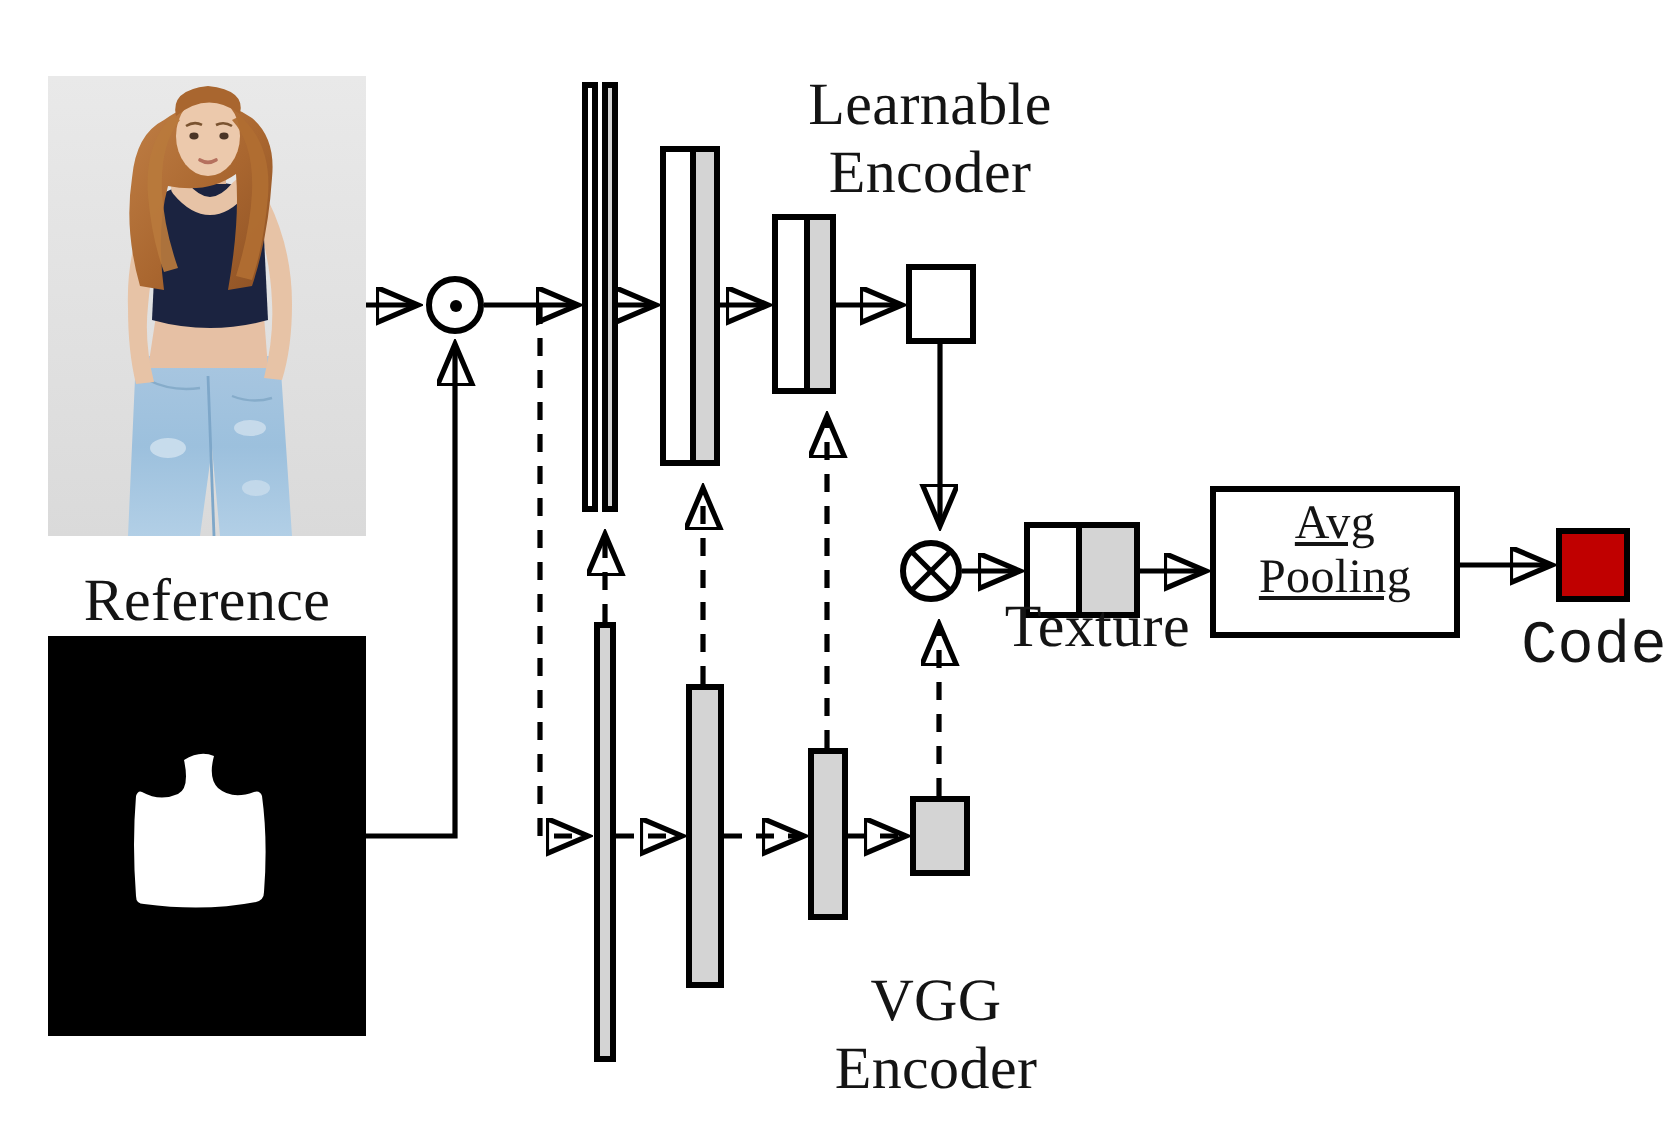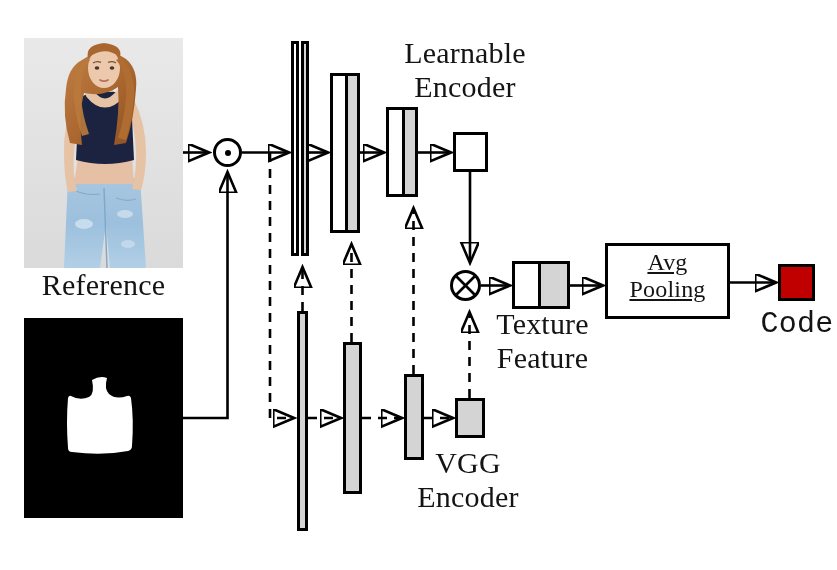--- a/index.html
+++ b/index.html
@@ -137,21 +137,21 @@
       <ellipse cx="73" cy="30" rx="2.3" ry="1.7" fill="#4b3526"></ellipse>
       <ellipse cx="88" cy="30" rx="2.3" ry="1.7" fill="#4b3526"></ellipse>
       <path d="M69 25 q4 -2.5 8 -0.6" stroke="#7a5330" stroke-width="1.3" fill="none"></path>
       <path d="M84 24.5 q4 -2 8 0.5" stroke="#7a5330" stroke-width="1.3" fill="none"></path>
       <path d="M76 42 q4 2.4 8 0" stroke="#b5705e" stroke-width="1.8" fill="none" stroke-linecap="round"></path>
 
       <path d="M96 20 q16 14 14 40 q-2 24 -8 42 l-8 -2 q7 -22 8 -42 q1 -24 -10 -36 Z" fill="#b06e32" opacity="0.95"></path>
       <path d="M62 20 q-14 14 -12 40 q2 22 8 38 l7 -2 q-7 -20 -8 -38 q-1 -24 9 -36 Z" fill="#b97a3c" opacity="0.92"></path>
     </svg>
   </div>
-  <div class="label big" style="left:24px; top:268px; width:159px;font-family:Liberation Serif, serif;">Reference</div>
+  <div class="label big" style="left:24px; top:284px; width:159px;font-family:Liberation Serif, serif;">Reference</div>
 
   <div class="mask-panel" style="left:24px; top:318px; width:159px; height:200px;">
     <svg viewBox="0 0 159 200" width="159" height="200" preserveAspectRatio="none">
       <rect x="0" y="0" width="159" height="200" fill="#000000"></rect>
       <path d="M68 62 q3 14 -3 17 q-9 4 -18 -1 q-2 -1 -3 2 q-2 24 0 50 q0 4 4 4 q30 4 56 -1 q4 -1 4 -5 q2 -26 -1 -48 q-1 -3 -4 -2 q-11 4 -18 -2 q-5 -5 -2 -16 q-7 -3 -15 2 Z" fill="#ffffff"></path>
     </svg>
   </div>
 
   <div class="op-circle" style="left:213px; top:138px; width:29px; height:29px;"></div>
   <div class="op-dot" style="left:224.5px; top:149.5px;"></div>
@@ -176,34 +176,34 @@
   <div class="label big" style="left:375px; top:36px; width:180px;"><span>Learnable</span><br><span>Encoder</span></div>
 
   <div class="block thin" style="left:297px; top:311px; width:11px; height:220px; background:#d4d4d4;"></div>
 
   <div class="block thin" style="left:343px; top:342px; width:19px; height:152px; background:#d4d4d4;"></div>
 
   <div class="block thin" style="left:404px; top:374px; width:20px; height:86px; background:#d4d4d4;"></div>
 
   <div class="block thin" style="left:455px; top:398px; width:30px; height:40px; background:#d4d4d4;"></div>
 
-  <div class="label big" style="left:398px; top:446px; width:140px;"><span>VGG</span><br><span>Encoder</span></div>
+  <div class="label big" style="left:398px; top:484px; width:140px;"><span>VGG</span><br><span>Encoder</span></div>
 
   <div class="op-circle" style="left:450px; top:270px; width:31px; height:31px;"></div>
   <svg class="abs" style="left:450px; top:270px;" width="31" height="31">
     <line x1="6.5" y1="6.5" x2="24.5" y2="24.5" stroke="#000" stroke-width="2.6"></line>
     <line x1="24.5" y1="6.5" x2="6.5" y2="24.5" stroke="#000" stroke-width="2.6"></line>
   </svg>
 
   <div class="split" style="left:512px; top:261px; width:58px; height:48px;">
     <div class="half-w" style="width:23px;"></div>
     <div class="divider"></div>
     <div class="half-g" style="flex:1;"></div>
   </div>
-  <div class="label big" style="left:490px; top:307px; width:105px;"><span>Texture</span><br><span>Feature</span></div>
+  <div class="label big" style="left:490px; top:297px; width:105px;text-align:right;"><span>Texture</span><br></div>
 
   <div class="block" style="left:605px; top:243px; width:125px; height:76px;"></div>
   <div class="label mid" style="left:605px; top:249px; width:125px;"><span>Avg</span><br><span>Pooling</span></div>
 
   <div class="block red" style="left:778px; top:264px; width:37px; height:37px;"></div>
   <div class="label big" style="left:760px; top:308px; width:74px;font-family:Liberation Mono, monospace;">Code</div>
 
   <svg id="wires" viewBox="0 0 837 570">
     <defs>
       <marker id="arw" markerWidth="9" markerHeight="9" refX="7.6" refY="3.4" orient="auto" markerUnits="strokeWidth">

